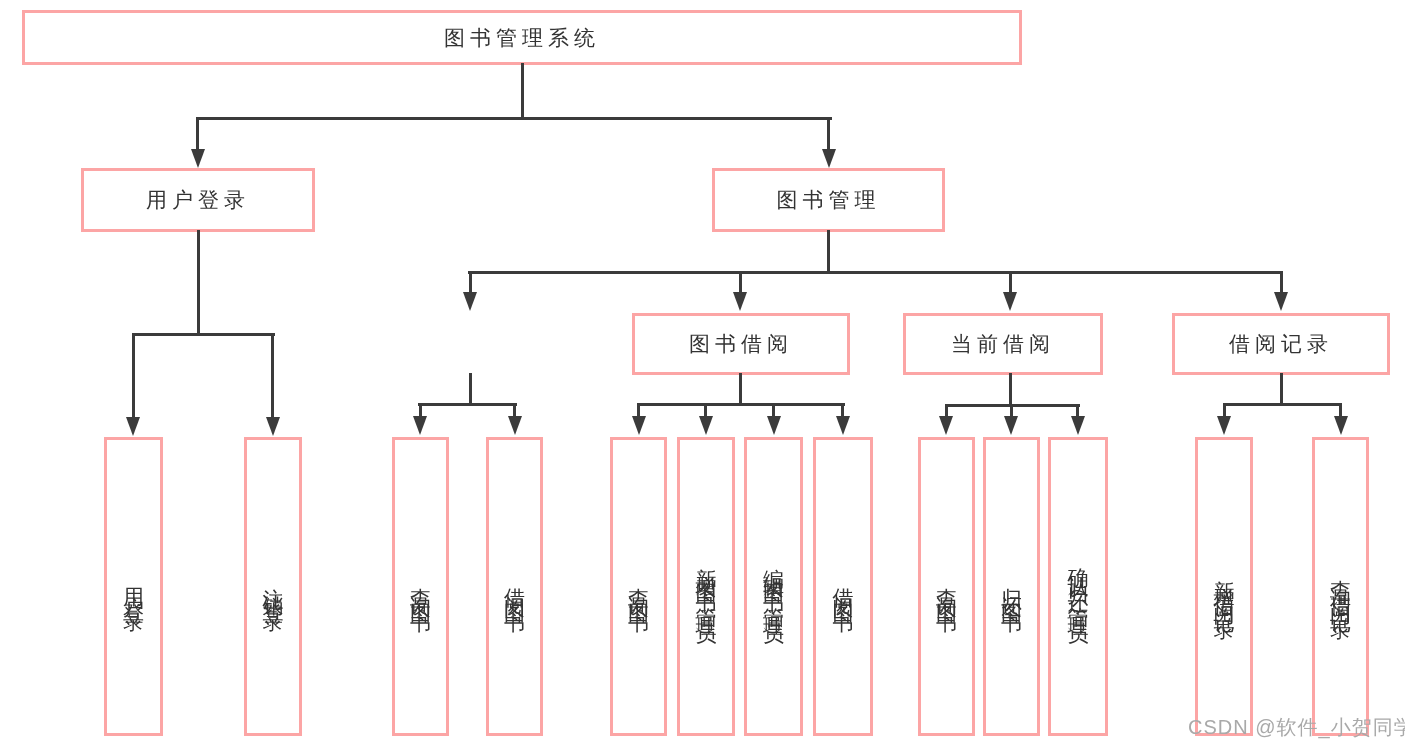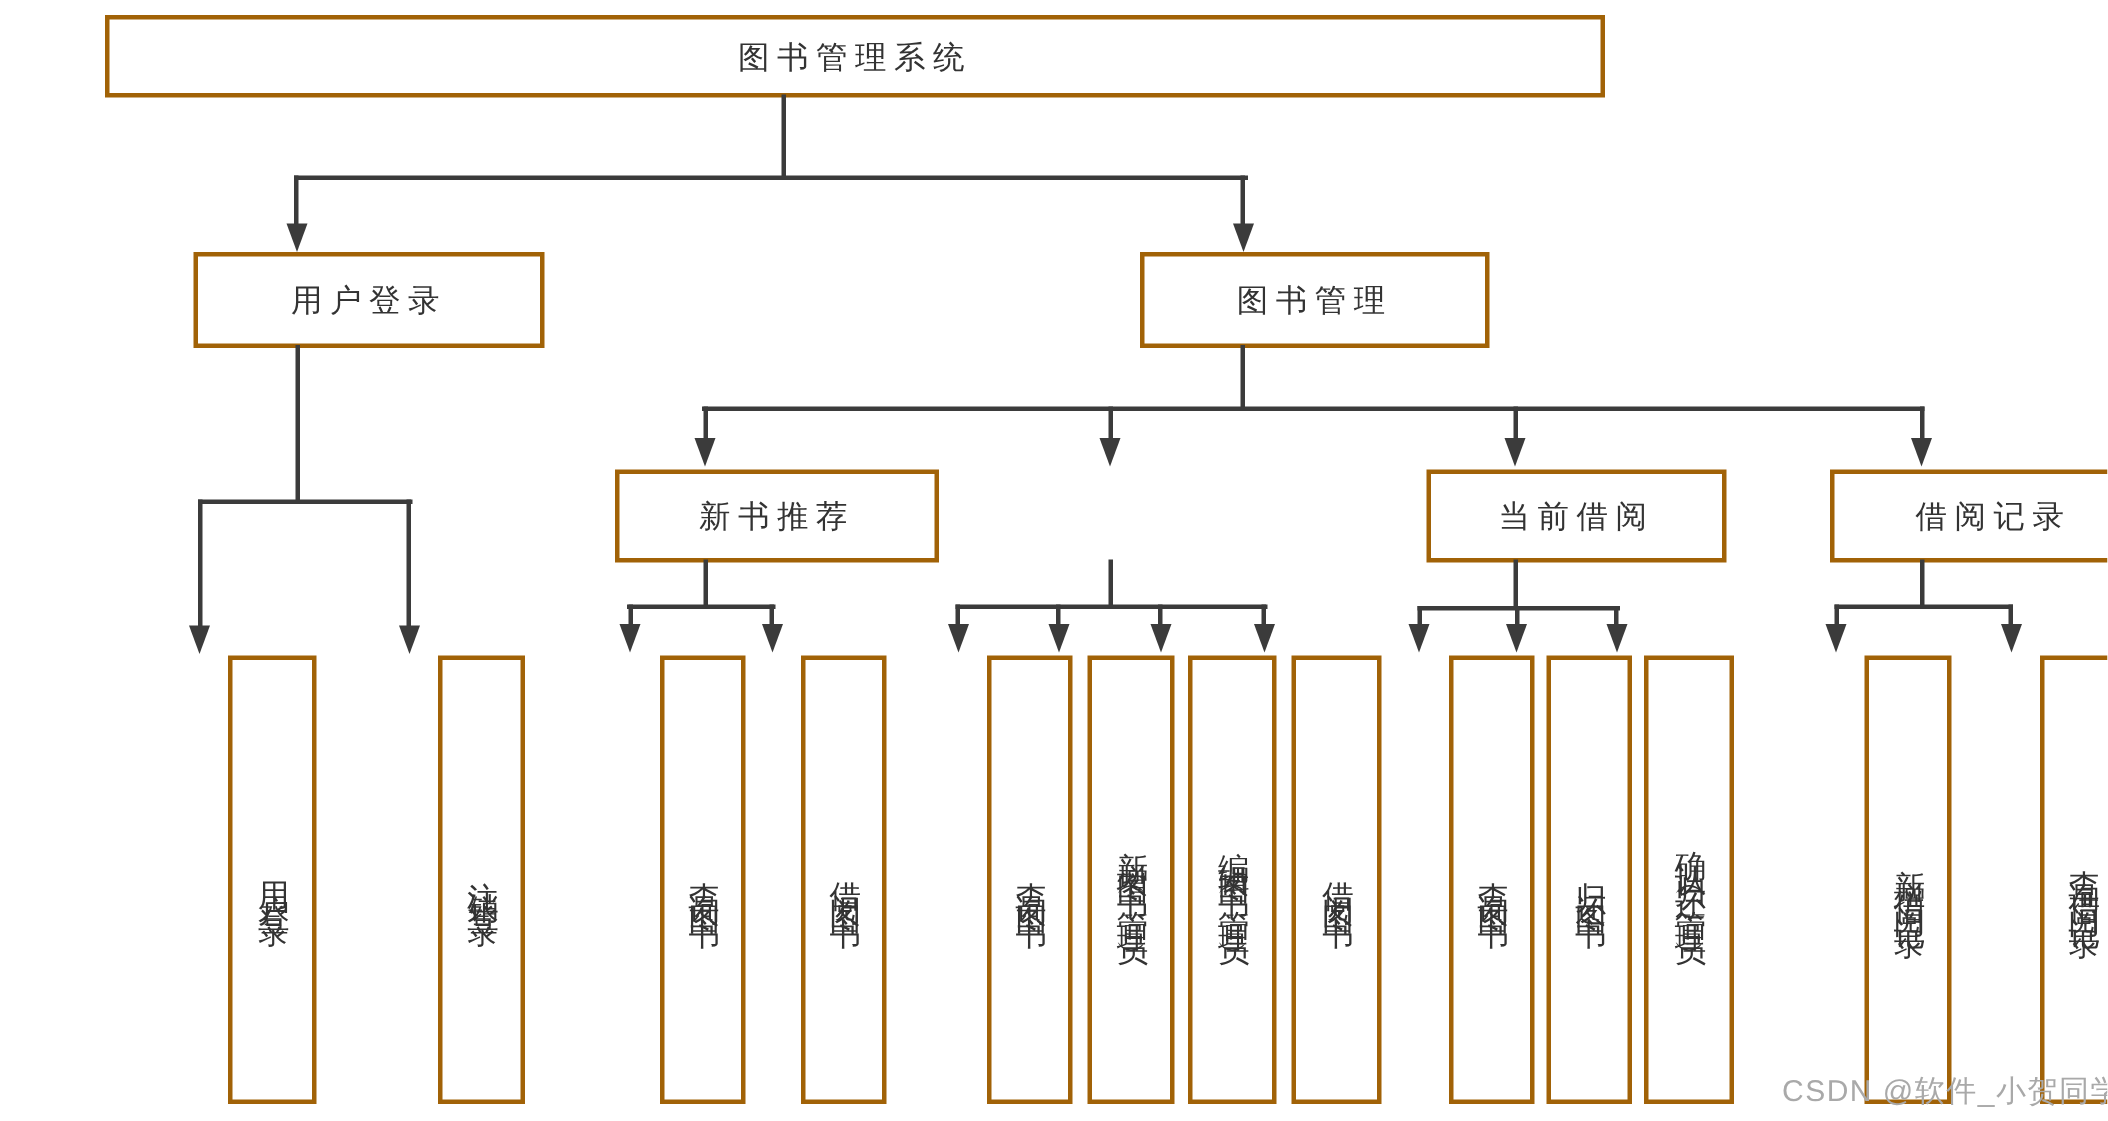--- a/index.html
+++ b/index.html
@@ -7,30 +7,29 @@
     position: relative;
     width: 1405px;
     height: 747px;
     background: #ffffff;
     font-family: "Liberation Sans", sans-serif;
     overflow: hidden;
   }
   .box {
     position: absolute;
     box-sizing: border-box;
-    border: 3px solid #a16207;
+    border: 3px solid #fca5a5;
     background: #ffffff;
     display: flex;
     align-items: center;
     justify-content: center;
     color: #333333;
     font-size: 21px;
     letter-spacing: 5px;
     white-space: nowrap;
-    margin-left: 48px;
   }
   .vbox .vtext {
     writing-mode: vertical-rl;
     text-orientation: mixed;
     letter-spacing: 8px;
     font-size: 21px;
     color: #333333;
   }
   .ln { position: absolute; background: #3b3b3b; }
   .ah {
@@ -60,22 +59,22 @@
     <span>图书管理系统</span>
   </div>
 
   <div class="box" style="left:81px;top:168px;width:234px;height:64px;">
     <span>用户登录</span>
   </div>
   <div class="box" style="left:712px;top:168px;width:233px;height:64px;">
     <span>图书管理</span>
   </div>
 
-  <div class="box" style="left:362px;top:313px;width:216px;height:62px;">
-    <span>新书推荐</span>
+  <div class="box" style="left:632px;top:313px;width:218px;height:62px;">
+    <span>图书借阅</span>
   </div>
   <div class="box" style="left:903px;top:313px;width:200px;height:62px;">
     <span>当前借阅</span>
   </div>
   <div class="box" style="left:1172px;top:313px;width:218px;height:62px;">
     <span>借阅记录</span>
   </div>
 
   <div class="box vbox" style="left:104px;top:437px;width:59px;height:299px;">
     <span class="vtext">用户登录</span>

